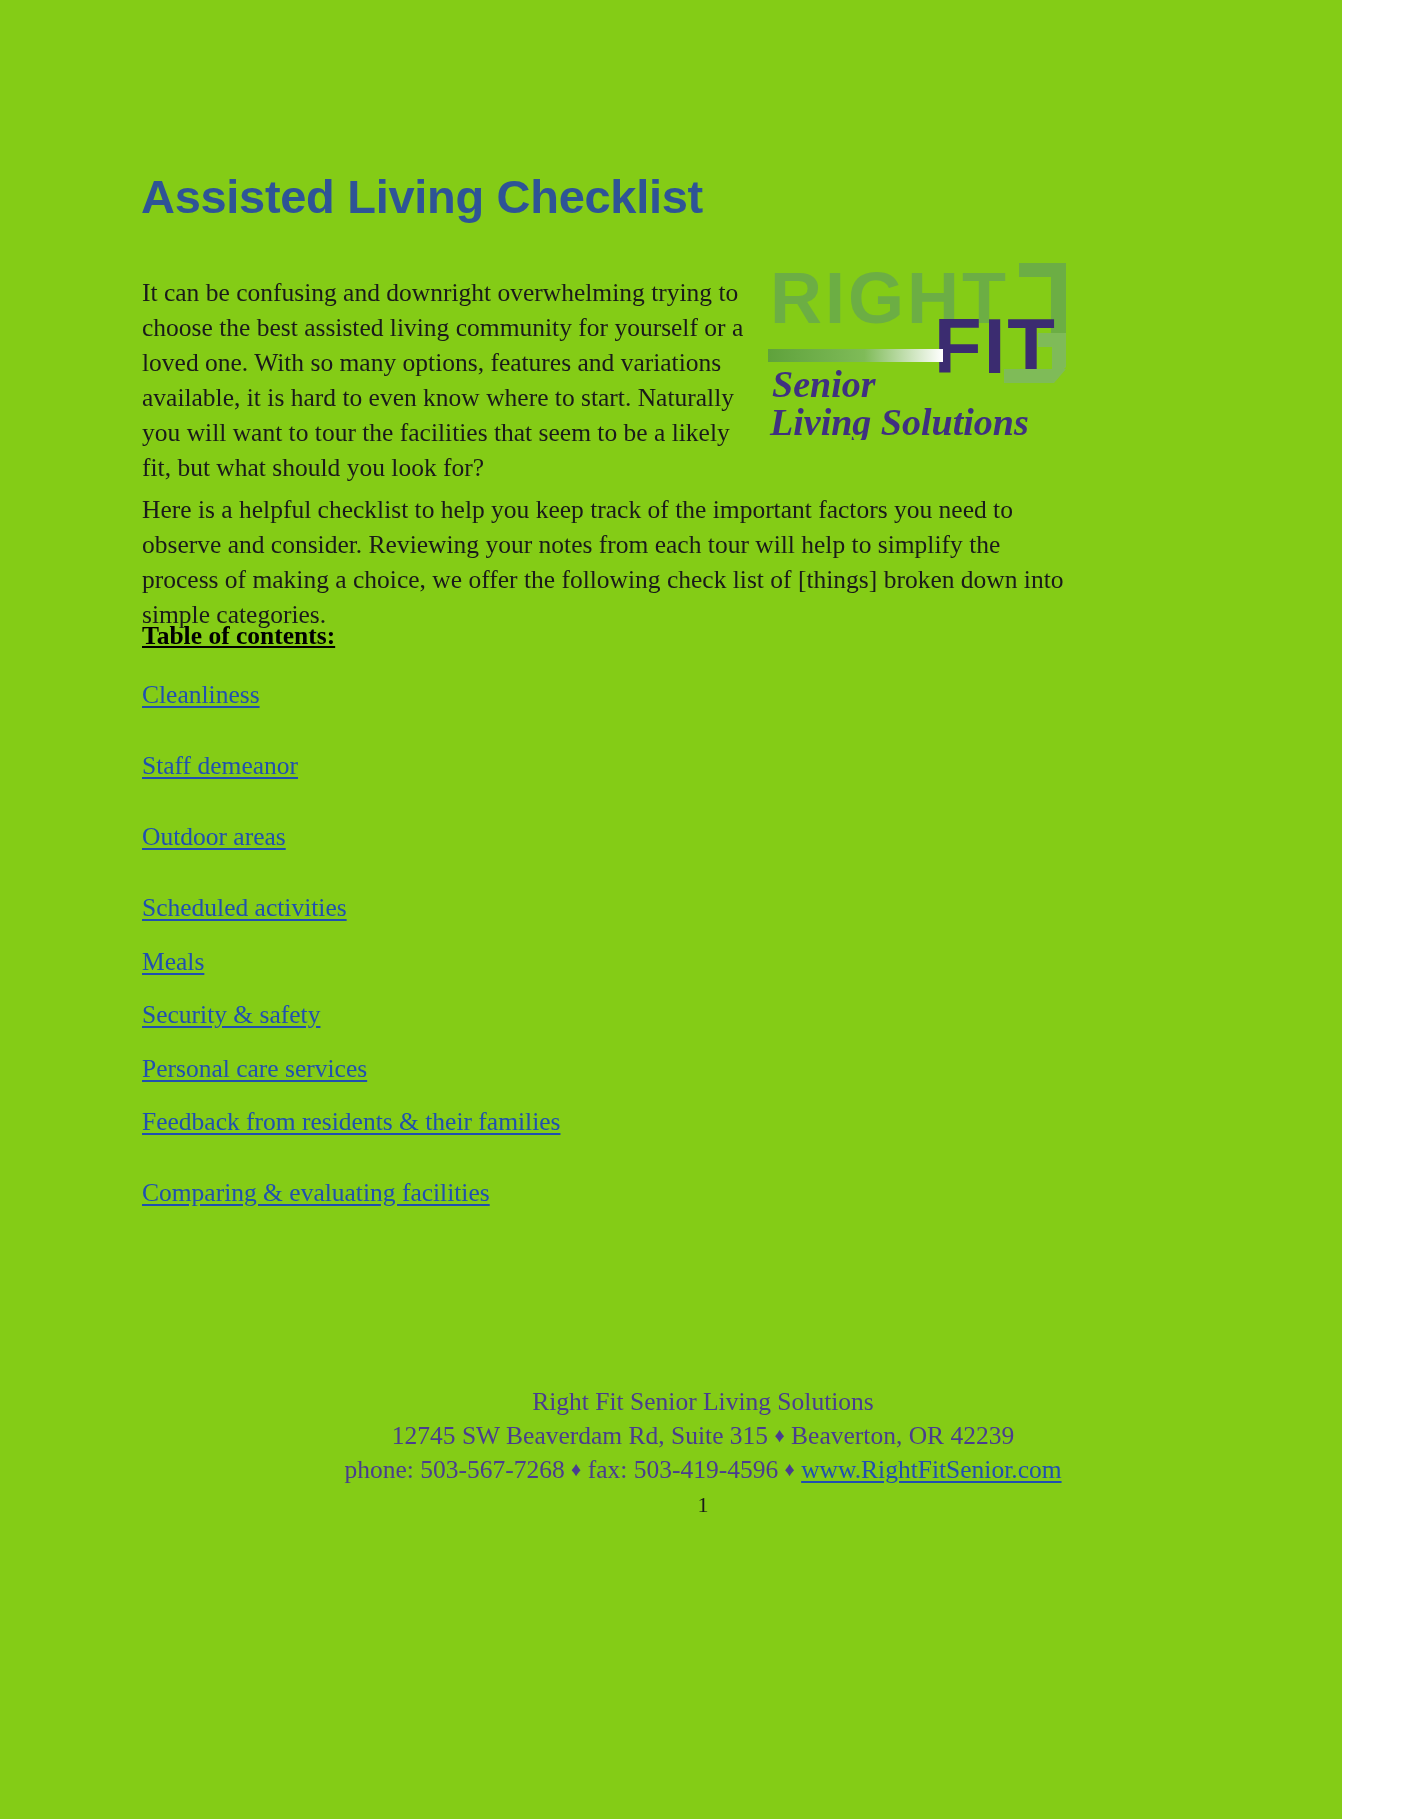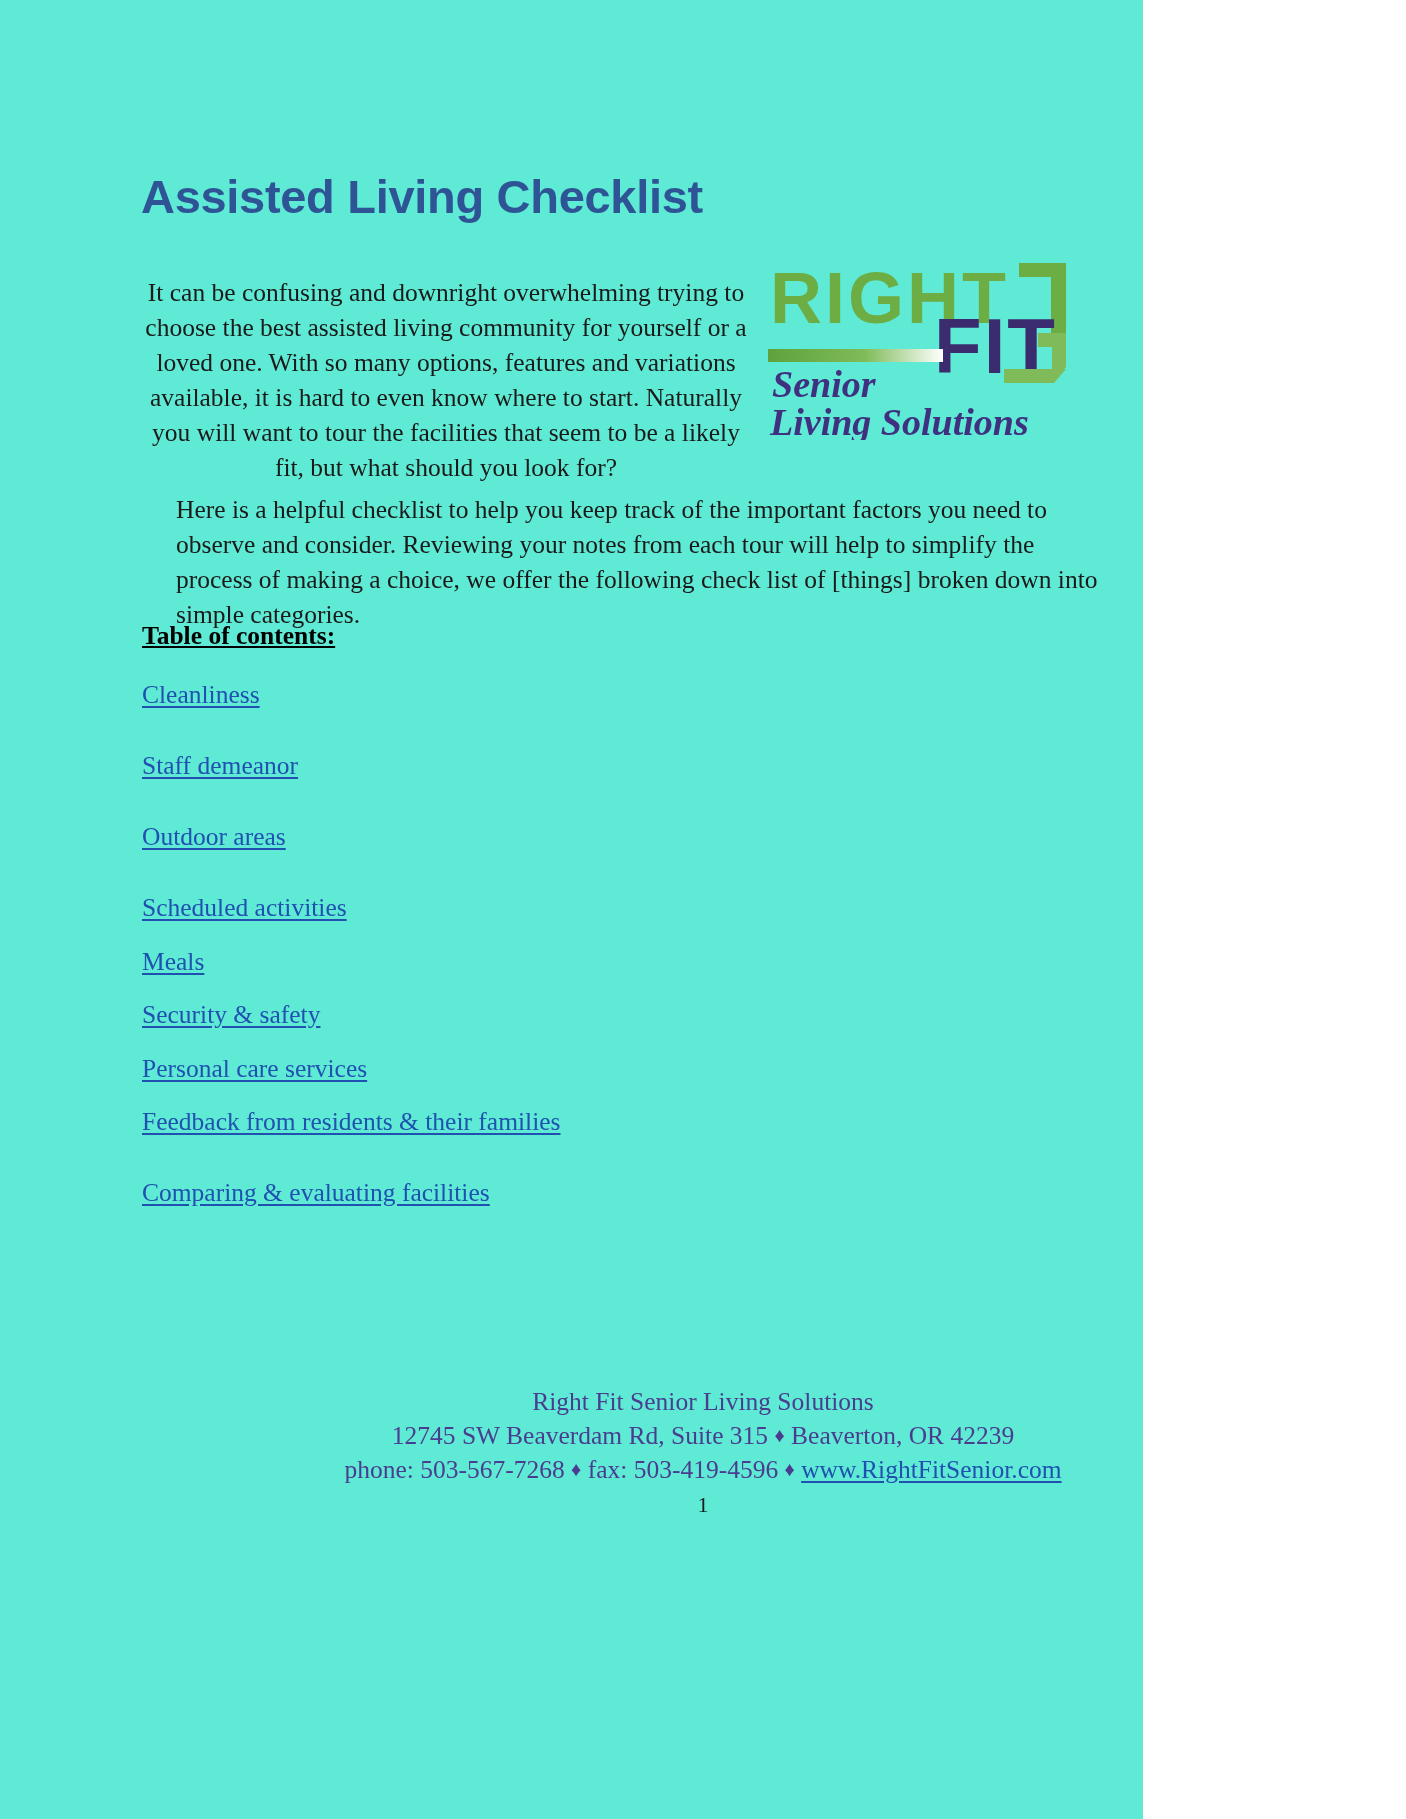--- a/index.html
+++ b/index.html
@@ -2,23 +2,23 @@
 <html><head>
 <meta charset="utf-8">
 <style>
   html, body {
     margin: 0;
     padding: 0;
     background: #ffffff;
   }
   .page {
     position: relative;
-    width: 1143px;
+    width: 1342px;
     height: 1819px;
-    background: #5eead4;
+    background: #84cc16;
     font-family: "Liberation Serif", serif;
     overflow: hidden;
   }
 
   
   .doc-title {
     position: absolute;
     left: 141px;
     top: 140px;
     font-family: "Liberation Sans", sans-serif;
@@ -32,21 +32,21 @@
 
   
   .intro-para {
     position: absolute;
     left: 142px;
     top: 249px;
     width: 608px;
     font-size: 25.5px;
     line-height: 1.38;
     color: #1a1a1a;
-    text-align: center;
+    text-align: left;
   }
 
   
   .logo {
     position: absolute;
     left: 766px;
     top: 245px;
     width: 305px;
     height: 195px;
   }
@@ -54,21 +54,20 @@
 
   
   .second-para {
     position: absolute;
     left: 142px;
     top: 466px;
     width: 923px;
     font-size: 25.5px;
     line-height: 1.38;
     color: #1a1a1a;
-    margin-left: 34px;
   }
 
   
   .toc-heading {
     position: absolute;
     left: 142px;
     top: 621px;
     font-size: 25.5px;
     font-weight: bold;
     color: #000000;

